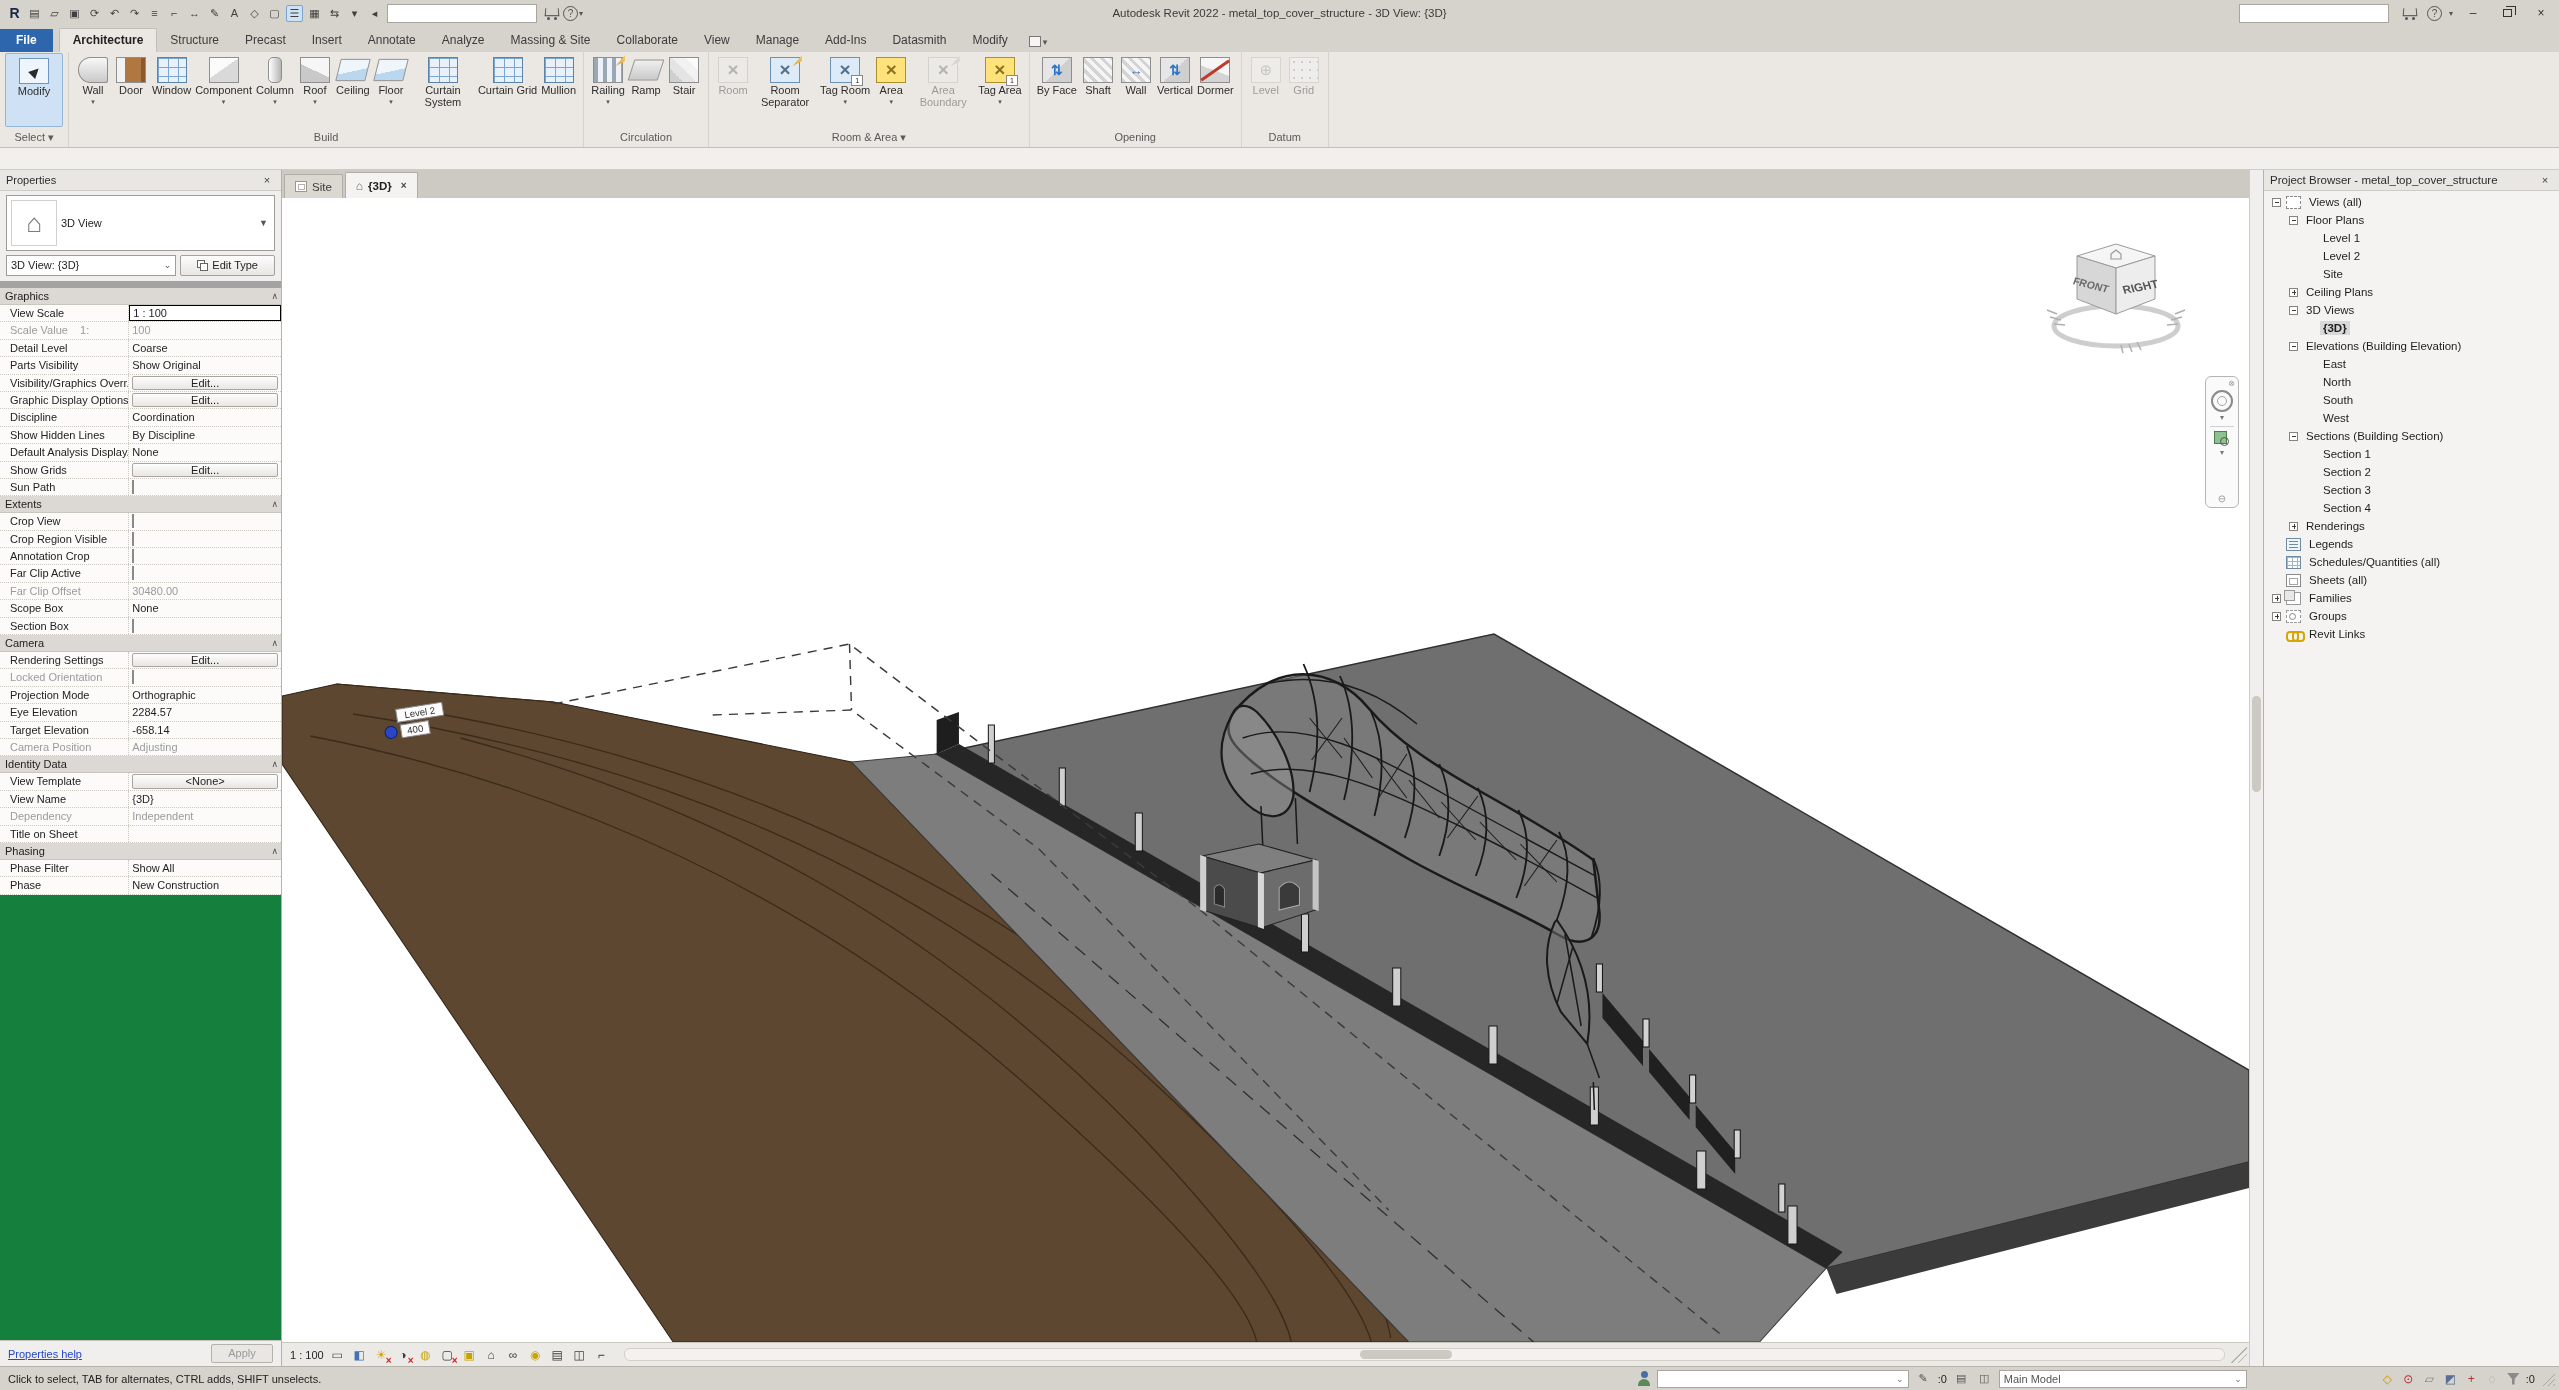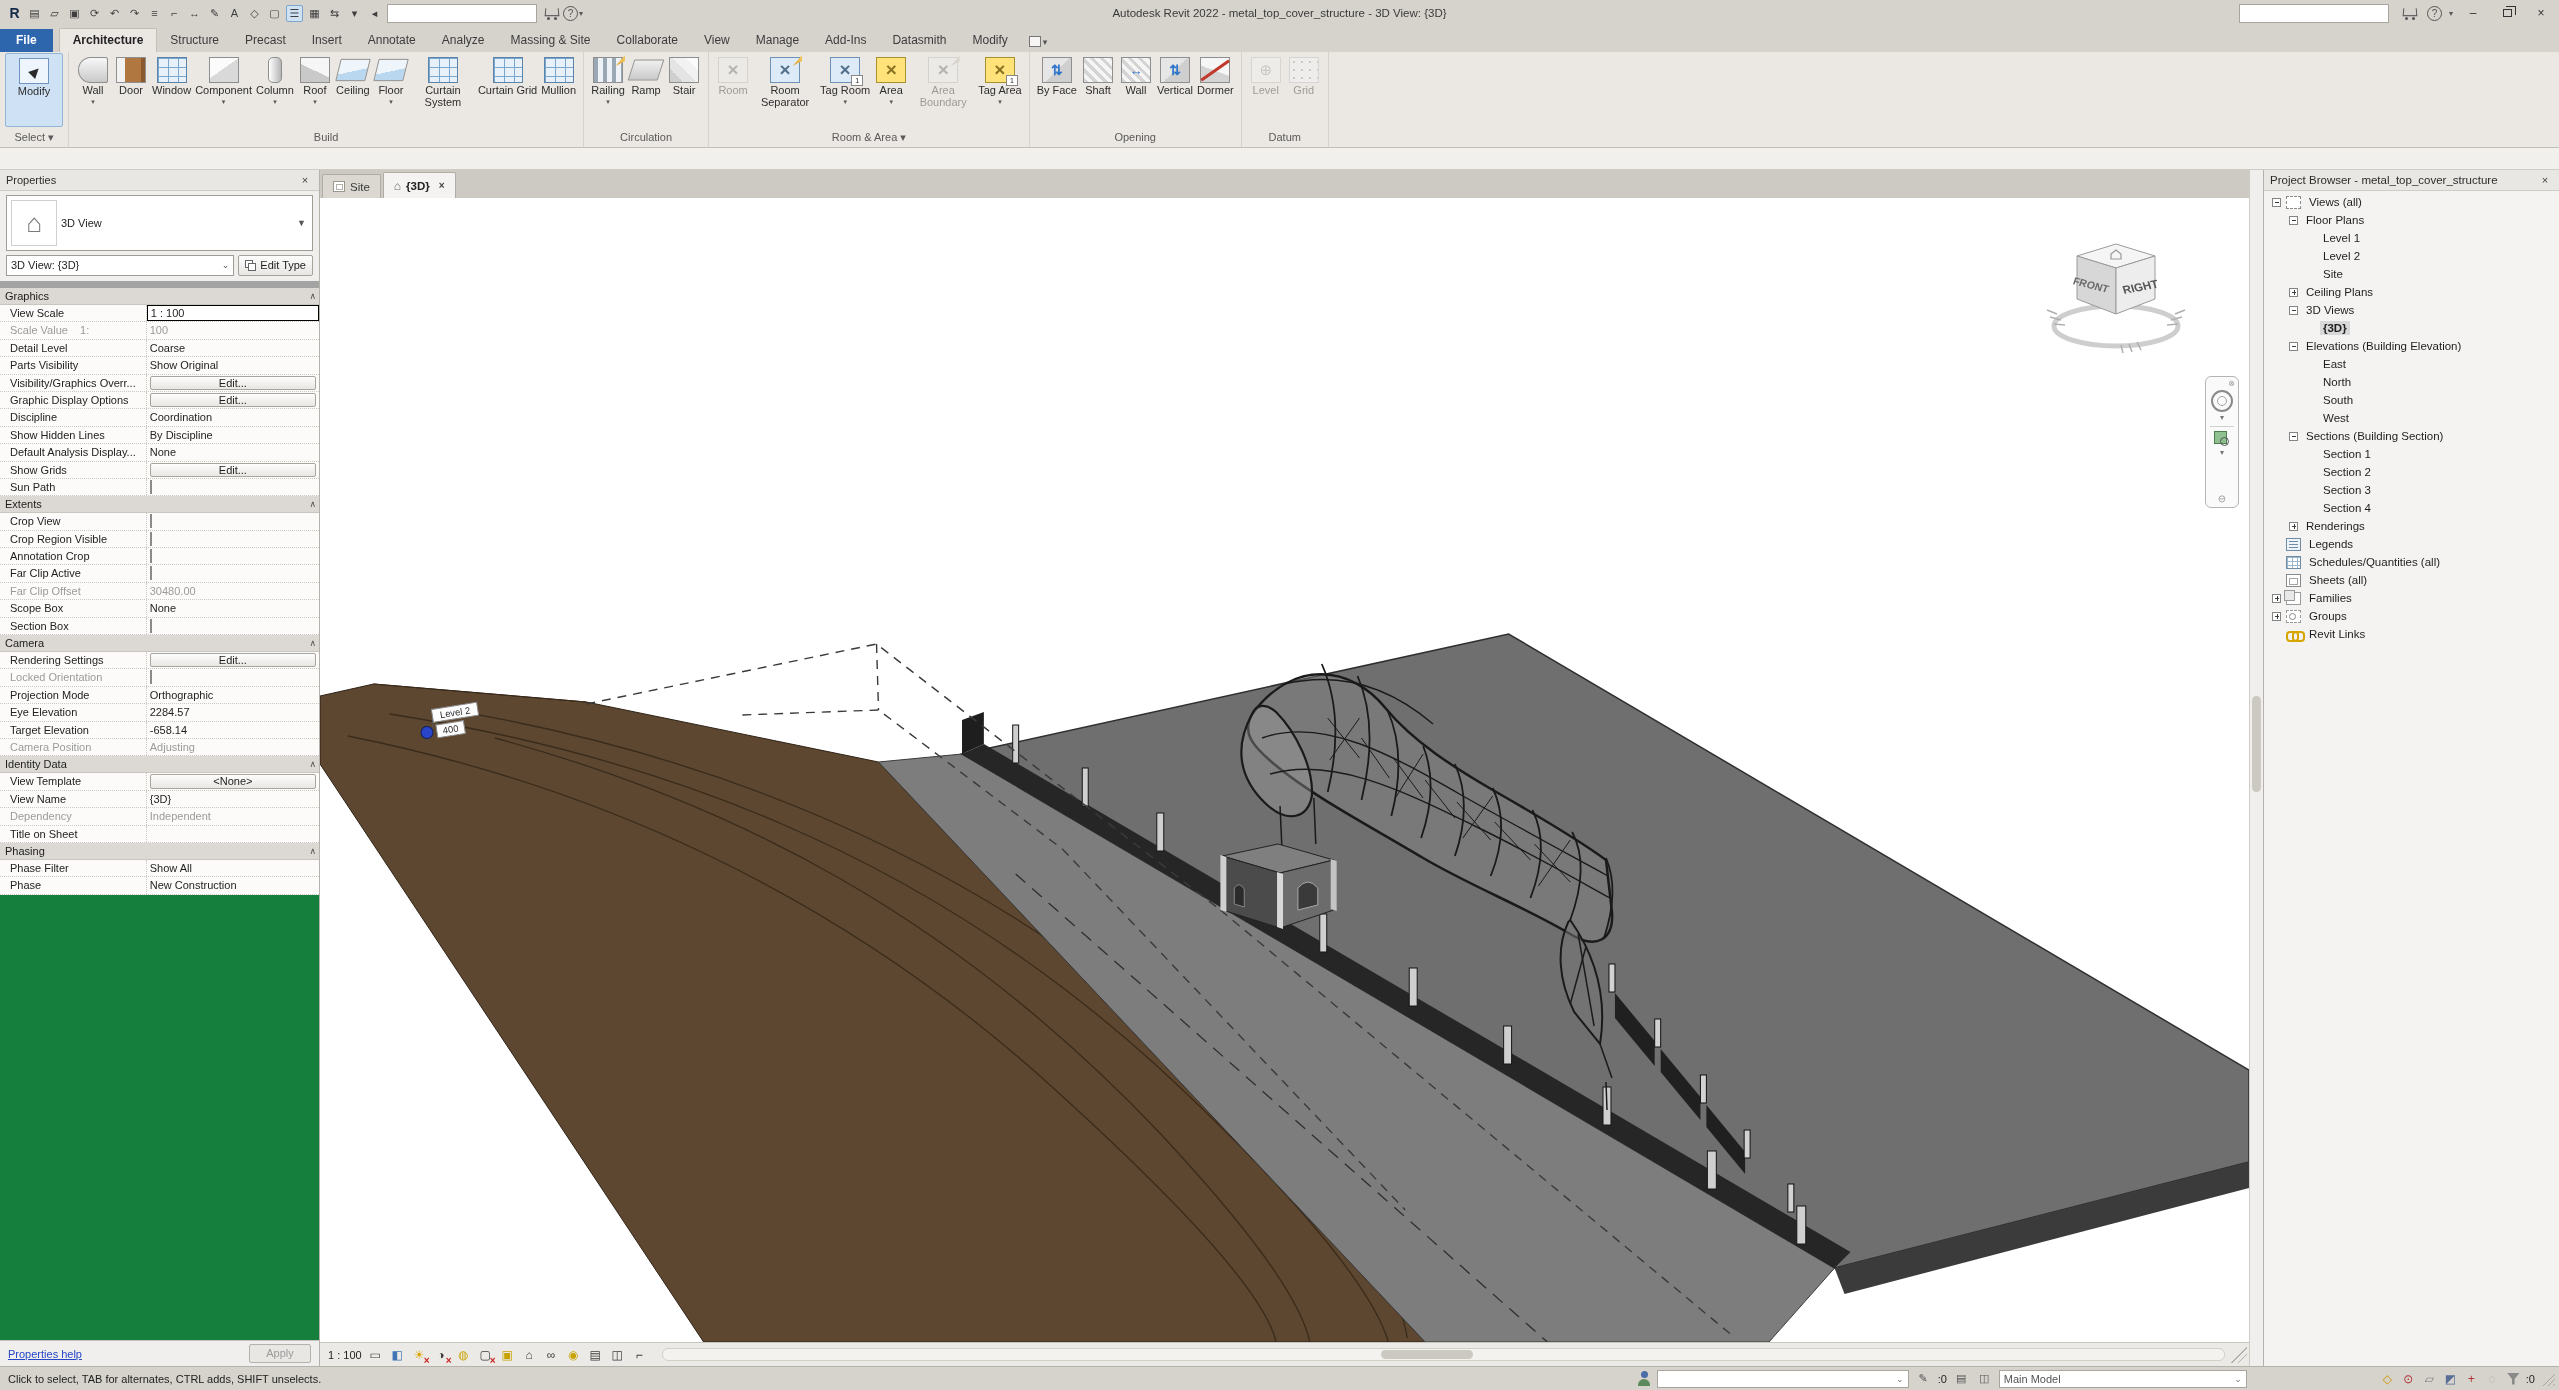--- a/index.html
+++ b/index.html
@@ -84,30 +84,30 @@
   .i-viewer{background:#fff}
   .i-viewer::after{content:"";position:absolute;left:7px;top:7px;width:14px;height:11px;background:#58a65c;border:1px solid #2e6b31}
 
   
   #optionsbar{position:absolute;left:0;top:148px;width:2559px;height:22px;background:#f1f0ed;border-bottom:1px solid #cfccc6}
 
   
   #main{position:absolute;left:0;top:170px;width:2559px;height:1196px;display:flex}
 
   
-  #props{width:320px;background:#f0efed;border-right:1px solid #b5b2ac;display:flex;flex-direction:column;font-size:11px}
+  #props{width:282px;background:#f0efed;border-right:1px solid #b5b2ac;display:flex;flex-direction:column;font-size:11px}
   .pal-head{height:21px;display:flex;align-items:center;padding:0 6px;color:#2c2c2c;background:#e9e7e3;border-bottom:1px solid #cfccc6}
   .pal-head .x{margin-left:auto;font-size:11px;color:#444;width:16px;text-align:center}
   #typesel{height:56px;margin:4px 6px 0;background:#fff;border:1px solid #9f9c96;display:flex;align-items:center}
   #typesel .tsicon{width:46px;height:46px;margin:4px;border:1px solid #d0d0d0;display:flex;align-items:center;justify-content:center;font-size:26px;color:#7a7a7a}
   #typesel .tsarrow{margin-left:auto;padding-right:6px;color:#555;font-size:9px}
   #typerow{height:28px;display:flex;align-items:center;gap:4px;padding:3px 6px}
   #inst-combo{flex:1;height:21px;background:#fff;border:1px solid #9f9c96;display:flex;align-items:center;padding:0 4px}
   #inst-combo .carr{margin-left:auto;font-size:9px;color:#555}
-  #edit-type{height:21px;display:flex;align-items:center;gap:4px;padding:0 6px;background:linear-gradient(#fdfdfd,#e8e6e2);border:1px solid #a5a29c;border-radius:2px;white-space:nowrap}
+  #edit-type{height:21px;display:flex;align-items:center;gap:4px;padding:0 16px;background:linear-gradient(#fdfdfd,#e8e6e2);border:1px solid #a5a29c;border-radius:2px;white-space:nowrap}
   .et-icon{width:11px;height:11px;position:relative}
   .et-icon::before,.et-icon::after{content:"";position:absolute;width:6px;height:6px;border:1px solid #666;background:#fff}
   .et-icon::before{left:0;top:0}.et-icon::after{right:0;bottom:0}
   #pgrid{flex:1;margin-top:2px;overflow:hidden;border-top:7px solid #a3a3a3;background:#15803d}
   .psec{height:17px;background:#dcd9d4;display:flex;align-items:center;padding:0 5px;color:#1d1d1d;border-bottom:1px solid #c9c6c0}
   .psec .chev{margin-left:auto;font-size:9px;color:#555;letter-spacing:-2px}
   .prow{height:17.4px;display:flex;border-bottom:1px dotted #ccc9c3;background:#fcfbfa}
   .plab{width:46%;padding:2px 2px 0 10px;white-space:nowrap;overflow:hidden;color:#222;border-right:1px dotted #ccc9c3}
   .plab.muted{color:#9b9b9b}
   .pval{flex:1;padding:2px 3px 0;white-space:nowrap;overflow:hidden;position:relative}

